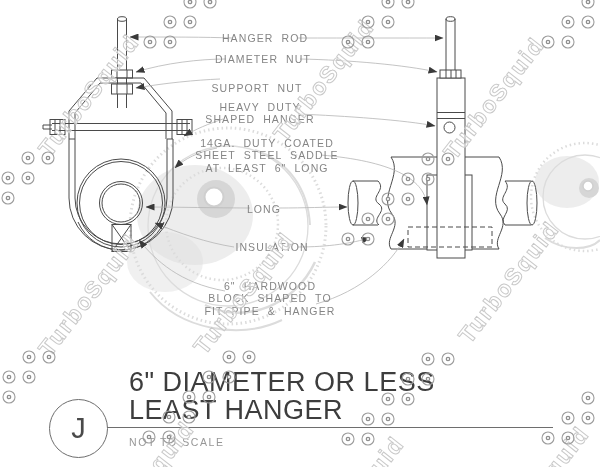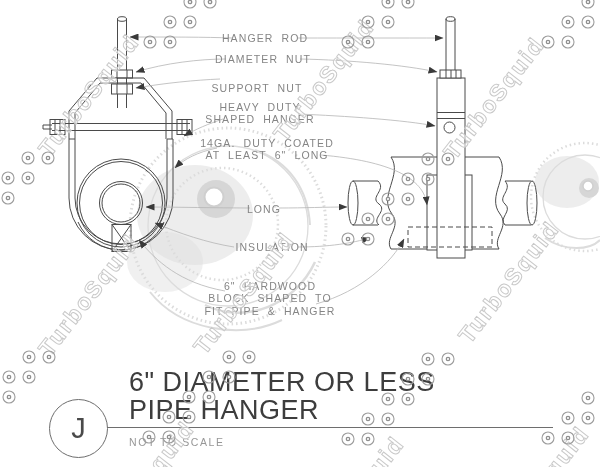--- a/index.html
+++ b/index.html
@@ -180,37 +180,38 @@
   <div id="labels">
     <div class="lbl" style="left:265px;top:32px">HANGER ROD</div>
     <div class="lbl" style="left:263px;top:53px">DIAMETER NUT</div>
     <div class="lbl" style="left:257px;top:82px">SUPPORT NUT</div>
     <div class="lbl" style="left:260px;top:101px">
       <div>HEAVY DUTY</div>
       <div>SHAPED HANGER</div>
     </div>
     <div class="lbl" style="left:267px;top:137px">
       <div>14GA. DUTY COATED</div>
+      <div>SHEET STEEL SADDLE</div>
       <div>AT LEAST 6" LONG</div>
     </div>
     <div class="lbl" style="left:264px;top:203px">LONG</div>
     <div class="lbl" style="left:272px;top:241px">INSULATION</div>
     <div class="lbl" style="left:270px;top:280px">
       <div>6" HARDWOOD</div>
       <div>BLOCK SHAPED TO</div>
       <div>FIT PIPE &amp; HANGER</div>
     </div>
 
     <div class="detail-circle">
       <span class="detail-letter">J</span>
     </div>
     <div class="title-rule"></div>
     <div class="title">
       <div>6" DIAMETER OR LESS</div>
-      <div>PIPE HANGER</div>
+      <div>LEAST HANGER</div>
     </div>
     <div class="scale-note">NOT TO SCALE</div>
   </div>
 
   <svg id="overlay" width="600" height="467" viewBox="0 0 600 467">
     <g>
       <text class="wm-text" transform="translate(95,100) rotate(-52)" text-anchor="middle">TurboSquid</text>
       <text class="wm-text" transform="translate(330,85) rotate(-52)" text-anchor="middle">TurboSquid</text>
       <text class="wm-text" transform="translate(500,103) rotate(-52)" text-anchor="middle">TurboSquid</text>
       <text class="wm-text" transform="translate(95,300) rotate(-52)" text-anchor="middle">TurboSquid</text>

